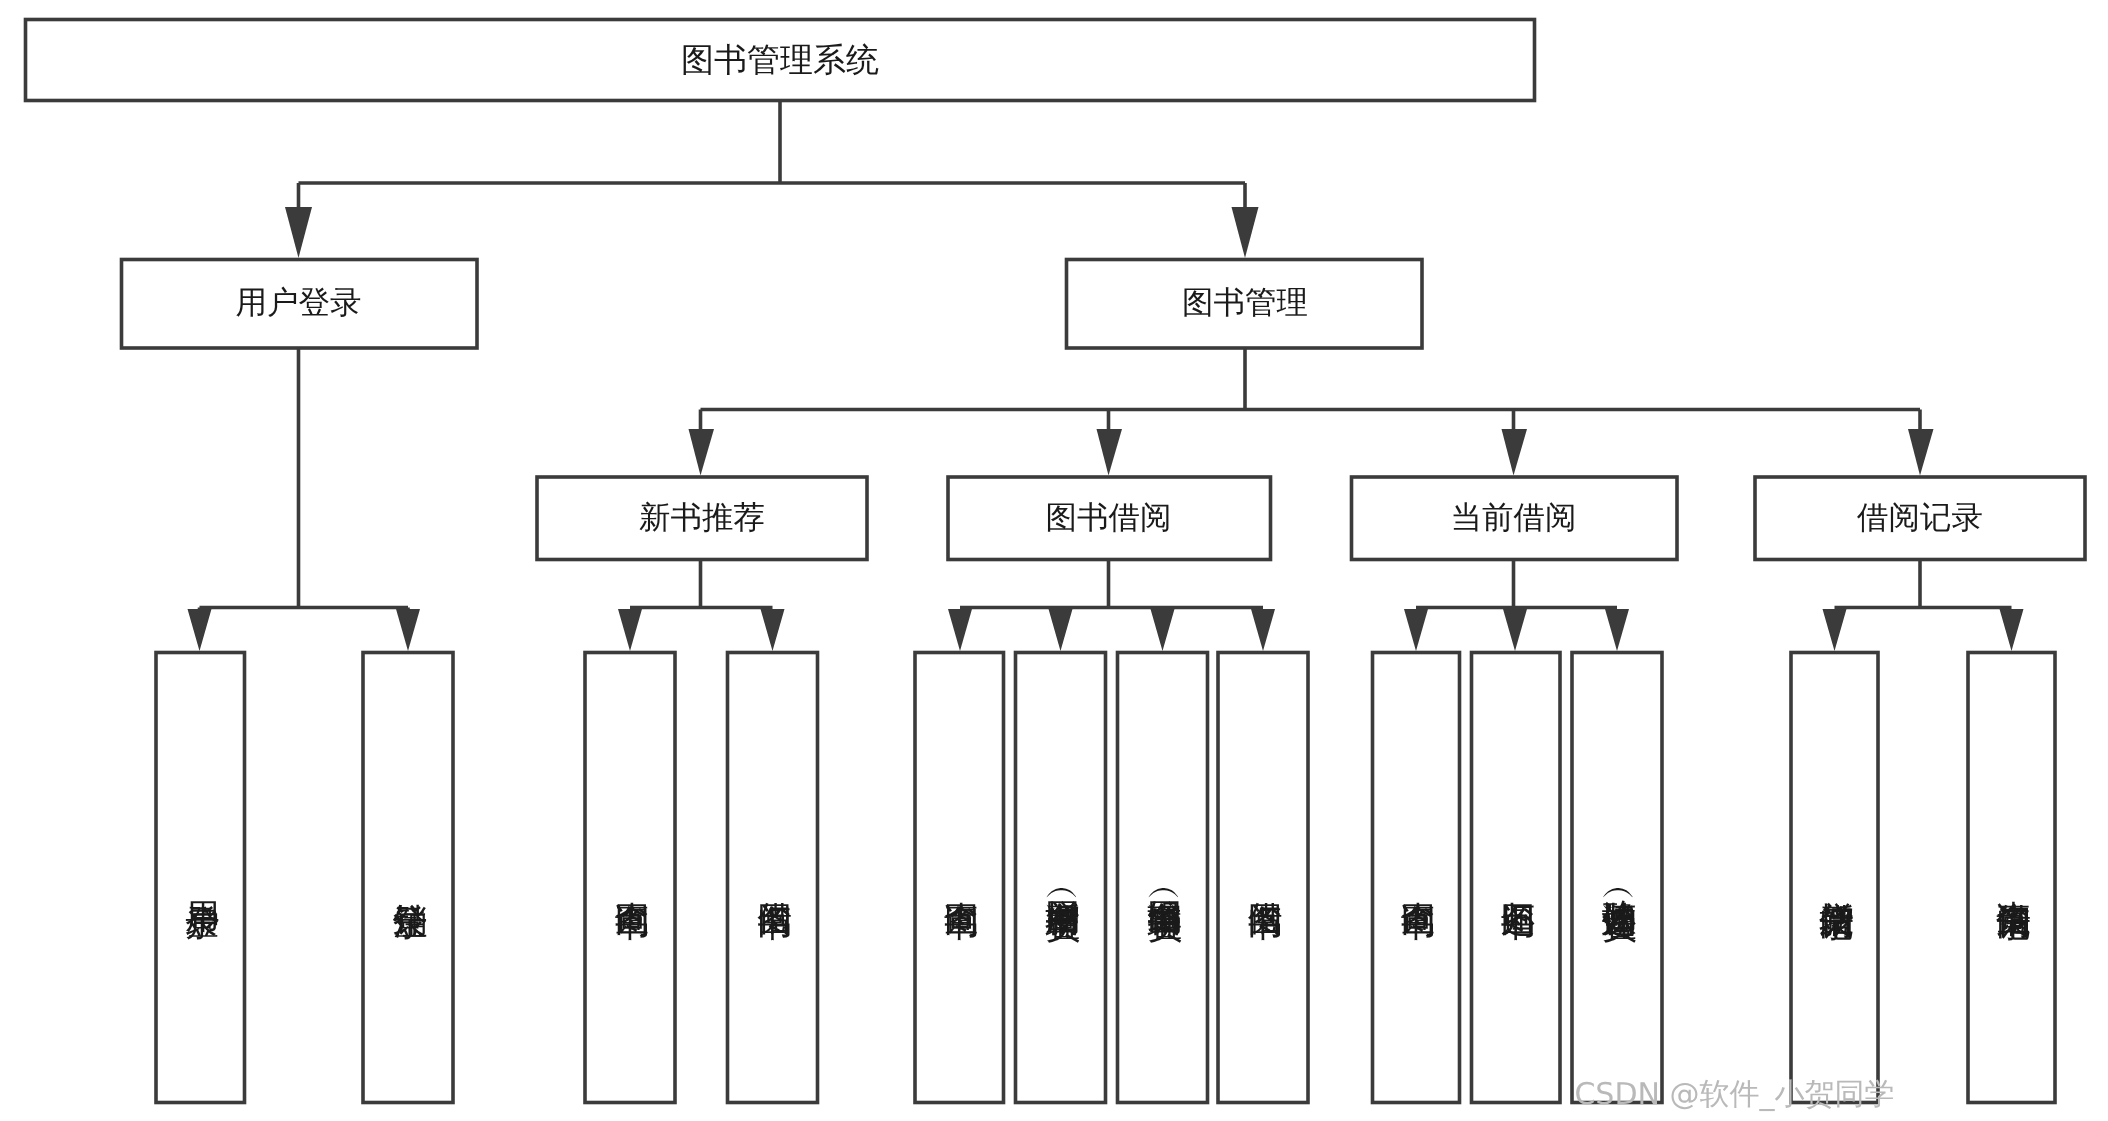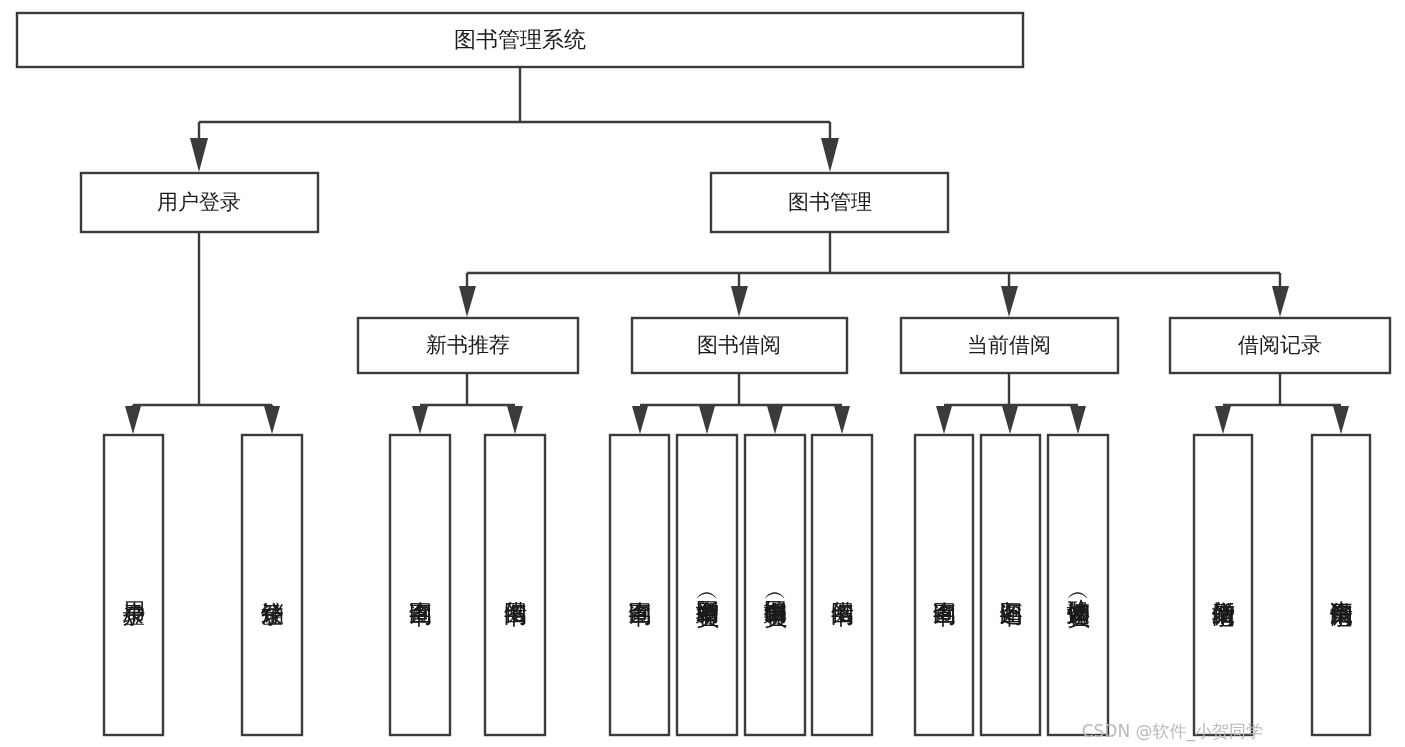--- a/index.html
+++ b/index.html
@@ -71,21 +71,21 @@
     justify-content: center;
     white-space: nowrap;
     pointer-events: none;
     user-select: none;
   }
   .watermark {
     position: absolute;
     right: 8px;
     bottom: 4px;
     font-family: "DejaVu Sans", "Liberation Sans", sans-serif;
-    font-size: 17px;
+    font-size: 20px;
     color: #b9b9b9;
     white-space: nowrap;
     user-select: none;
   }
 </style>
 </head>
 <body>
 
 <div id="diagram-root">
 

